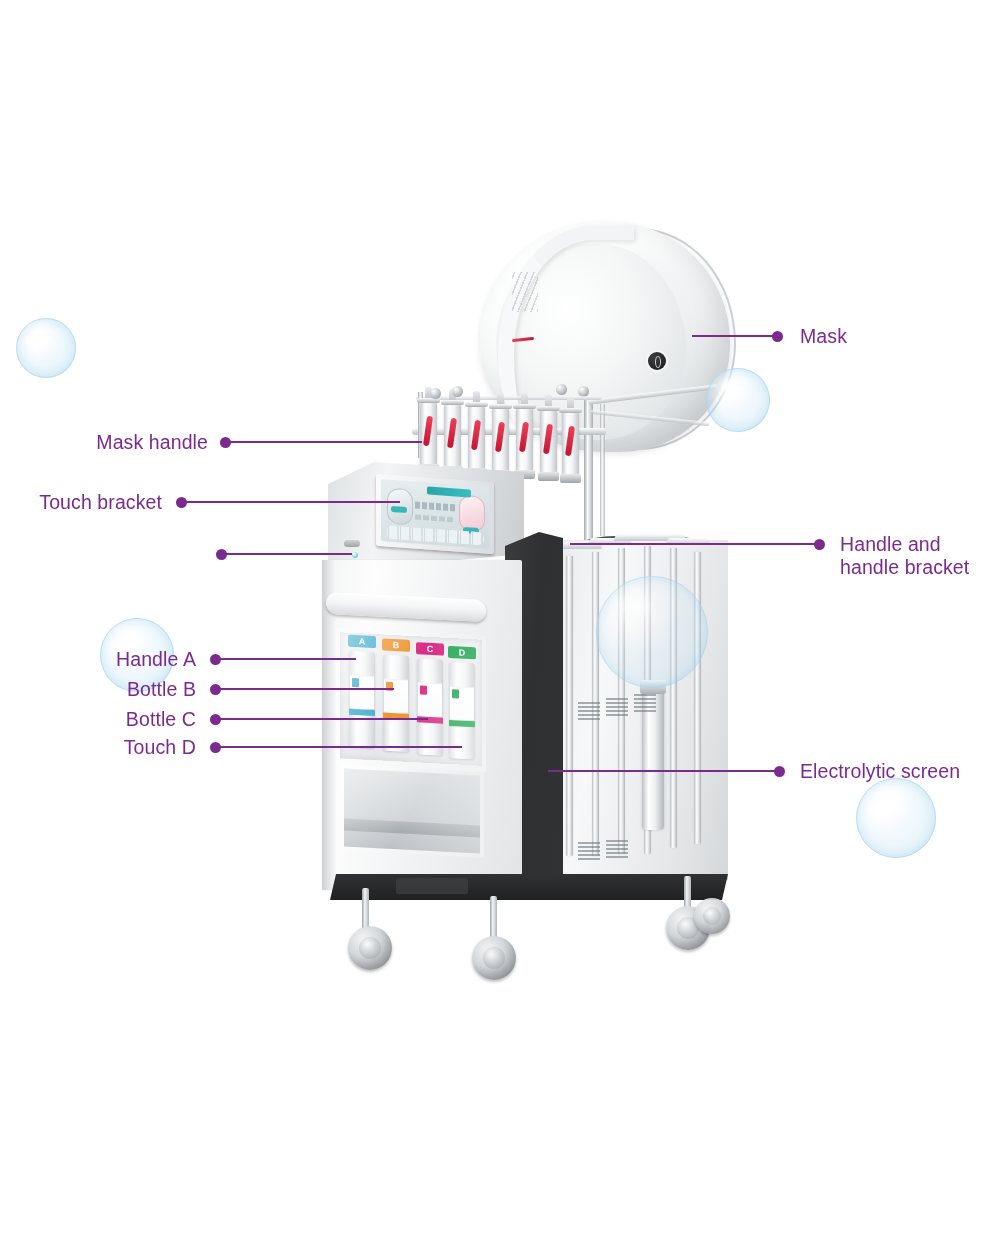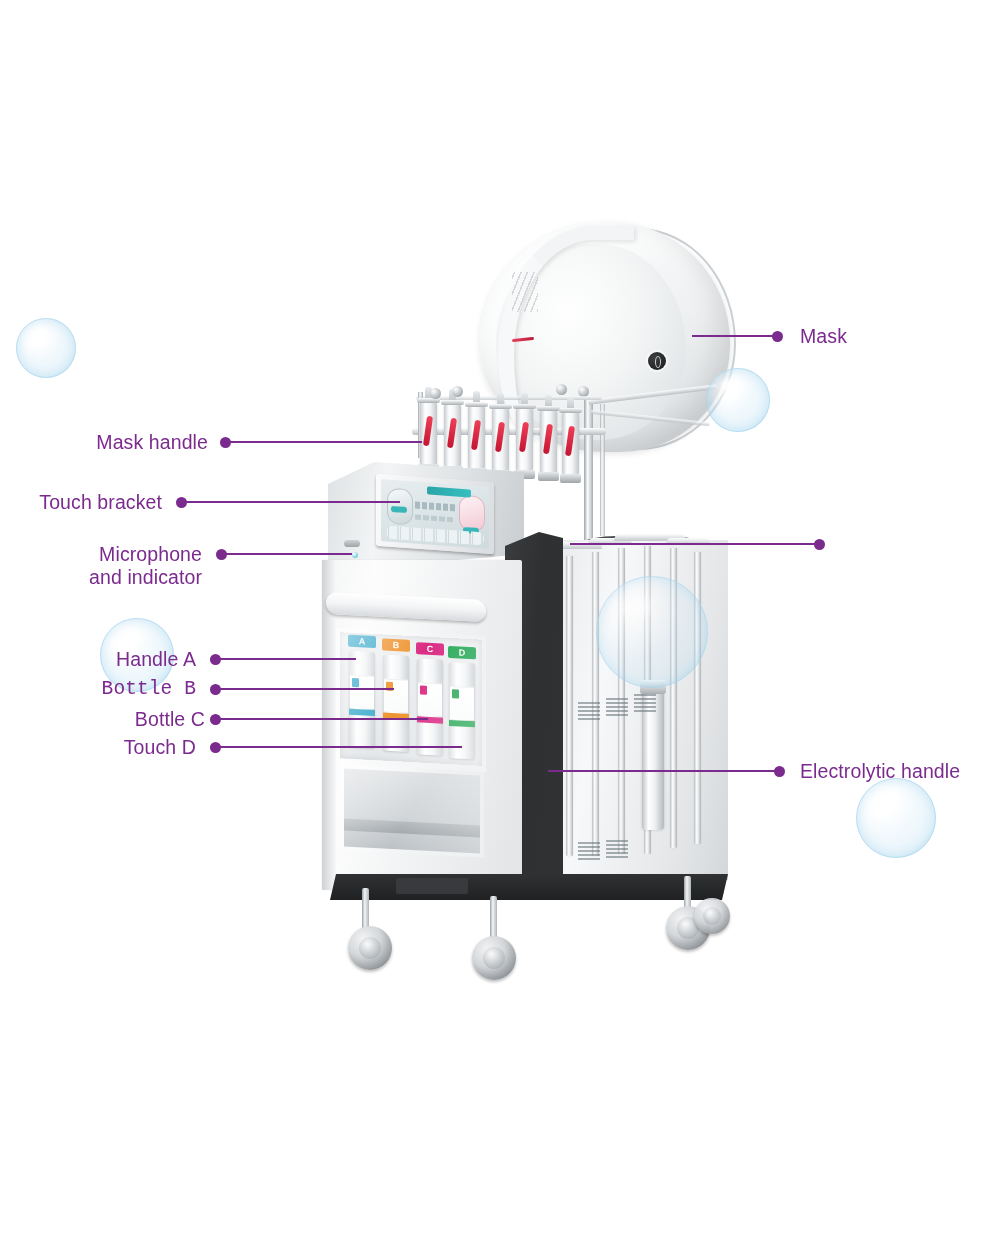--- a/index.html
+++ b/index.html
@@ -423,41 +423,41 @@
   <div class="lead" style="left:692px;top:335px;width:84px;"></div>
 
   <div class="callout left" style="left:0px;top:431px;width:208px;">Mask handle</div>
   <div class="dot" style="left:220px;top:437px;"></div>
   <div class="lead" style="left:226px;top:441px;width:196px;"></div>
 
   <div class="callout left" style="left:0px;top:491px;width:162px;">Touch bracket</div>
   <div class="dot" style="left:176px;top:497px;"></div>
   <div class="lead" style="left:182px;top:501px;width:218px;"></div>
 
-  <div class="callout left" style="left:0px;top:543px;width:202px;">Microphone
-and indicator</div>
   <div class="dot" style="left:216px;top:549px;"></div>
   <div class="lead" style="left:222px;top:553px;width:130px;"></div>
 
+  <div class="callout right" style="left:840px;top:533px;">Handle and
+handle bracket</div>
   <div class="dot" style="left:814px;top:539px;"></div>
   <div class="lead" style="left:570px;top:543px;width:248px;"></div>
 
   <div class="callout left" style="left:0px;top:648px;width:196px;">Handle A</div>
   <div class="dot" style="left:210px;top:654px;"></div>
   <div class="lead" style="left:216px;top:658px;width:140px;"></div>
 
-  <div class="callout left" style="left:0px;top:678px;width:196px;font-family:Liberation Mono, monospace;">Bottle B</div>
+  <div class="callout left" style="left:0px;top:678px;width:196px;">Bottle B</div>
   <div class="dot" style="left:210px;top:684px;"></div>
   <div class="lead" style="left:216px;top:688px;width:178px;"></div>
 
-  <div class="callout left" style="left:0px;top:708px;width:196px;margin-left:9px;">Bottle C</div>
+  <div class="callout left" style="left:0px;top:708px;width:196px;">Bottle C</div>
   <div class="dot" style="left:210px;top:714px;"></div>
   <div class="lead" style="left:216px;top:718px;width:212px;"></div>
 
   <div class="callout left" style="left:0px;top:736px;width:196px;">Touch D</div>
   <div class="dot" style="left:210px;top:742px;"></div>
   <div class="lead" style="left:216px;top:746px;width:246px;"></div>
 
-  <div class="callout right" style="left:800px;top:760px;">Electrolytic handle</div>
+  <div class="callout right" style="left:800px;top:760px;">Electrolytic screen</div>
   <div class="dot" style="left:774px;top:766px;"></div>
   <div class="lead" style="left:548px;top:770px;width:230px;"></div>
 
 </div>
 
 </body></html>

